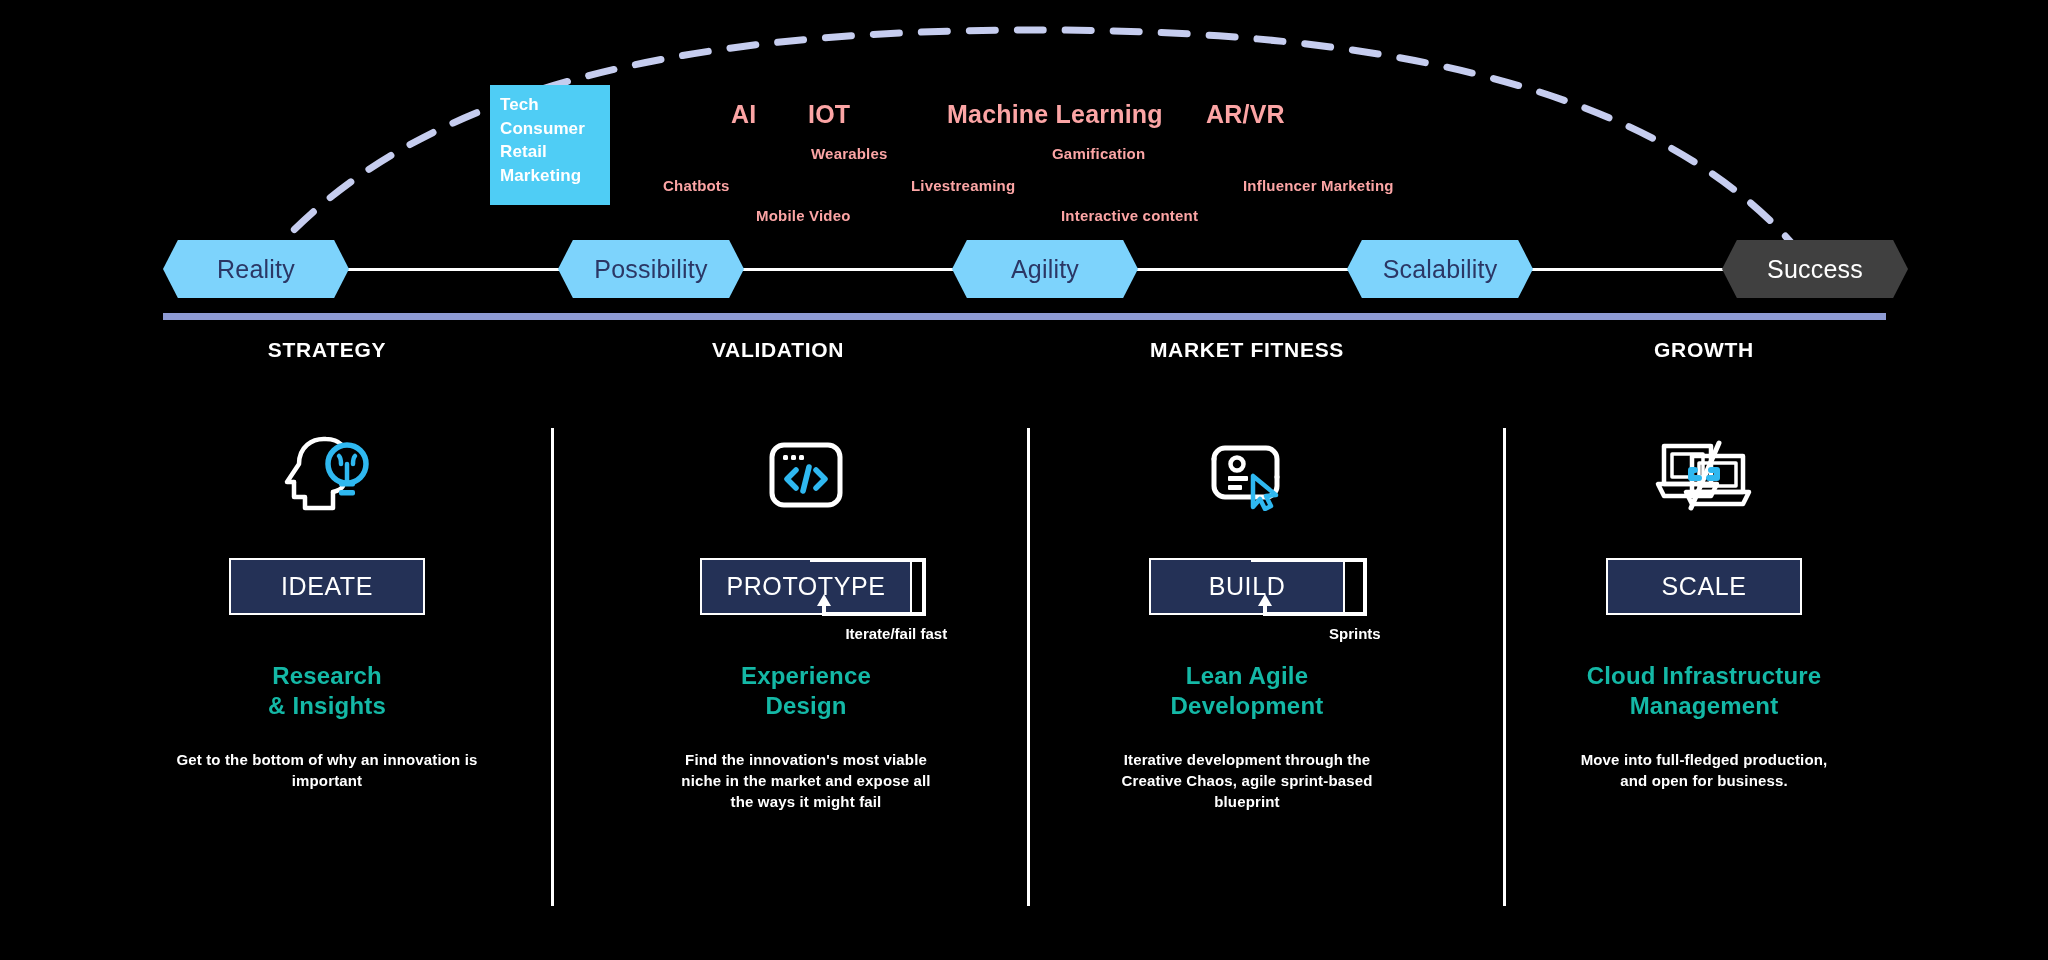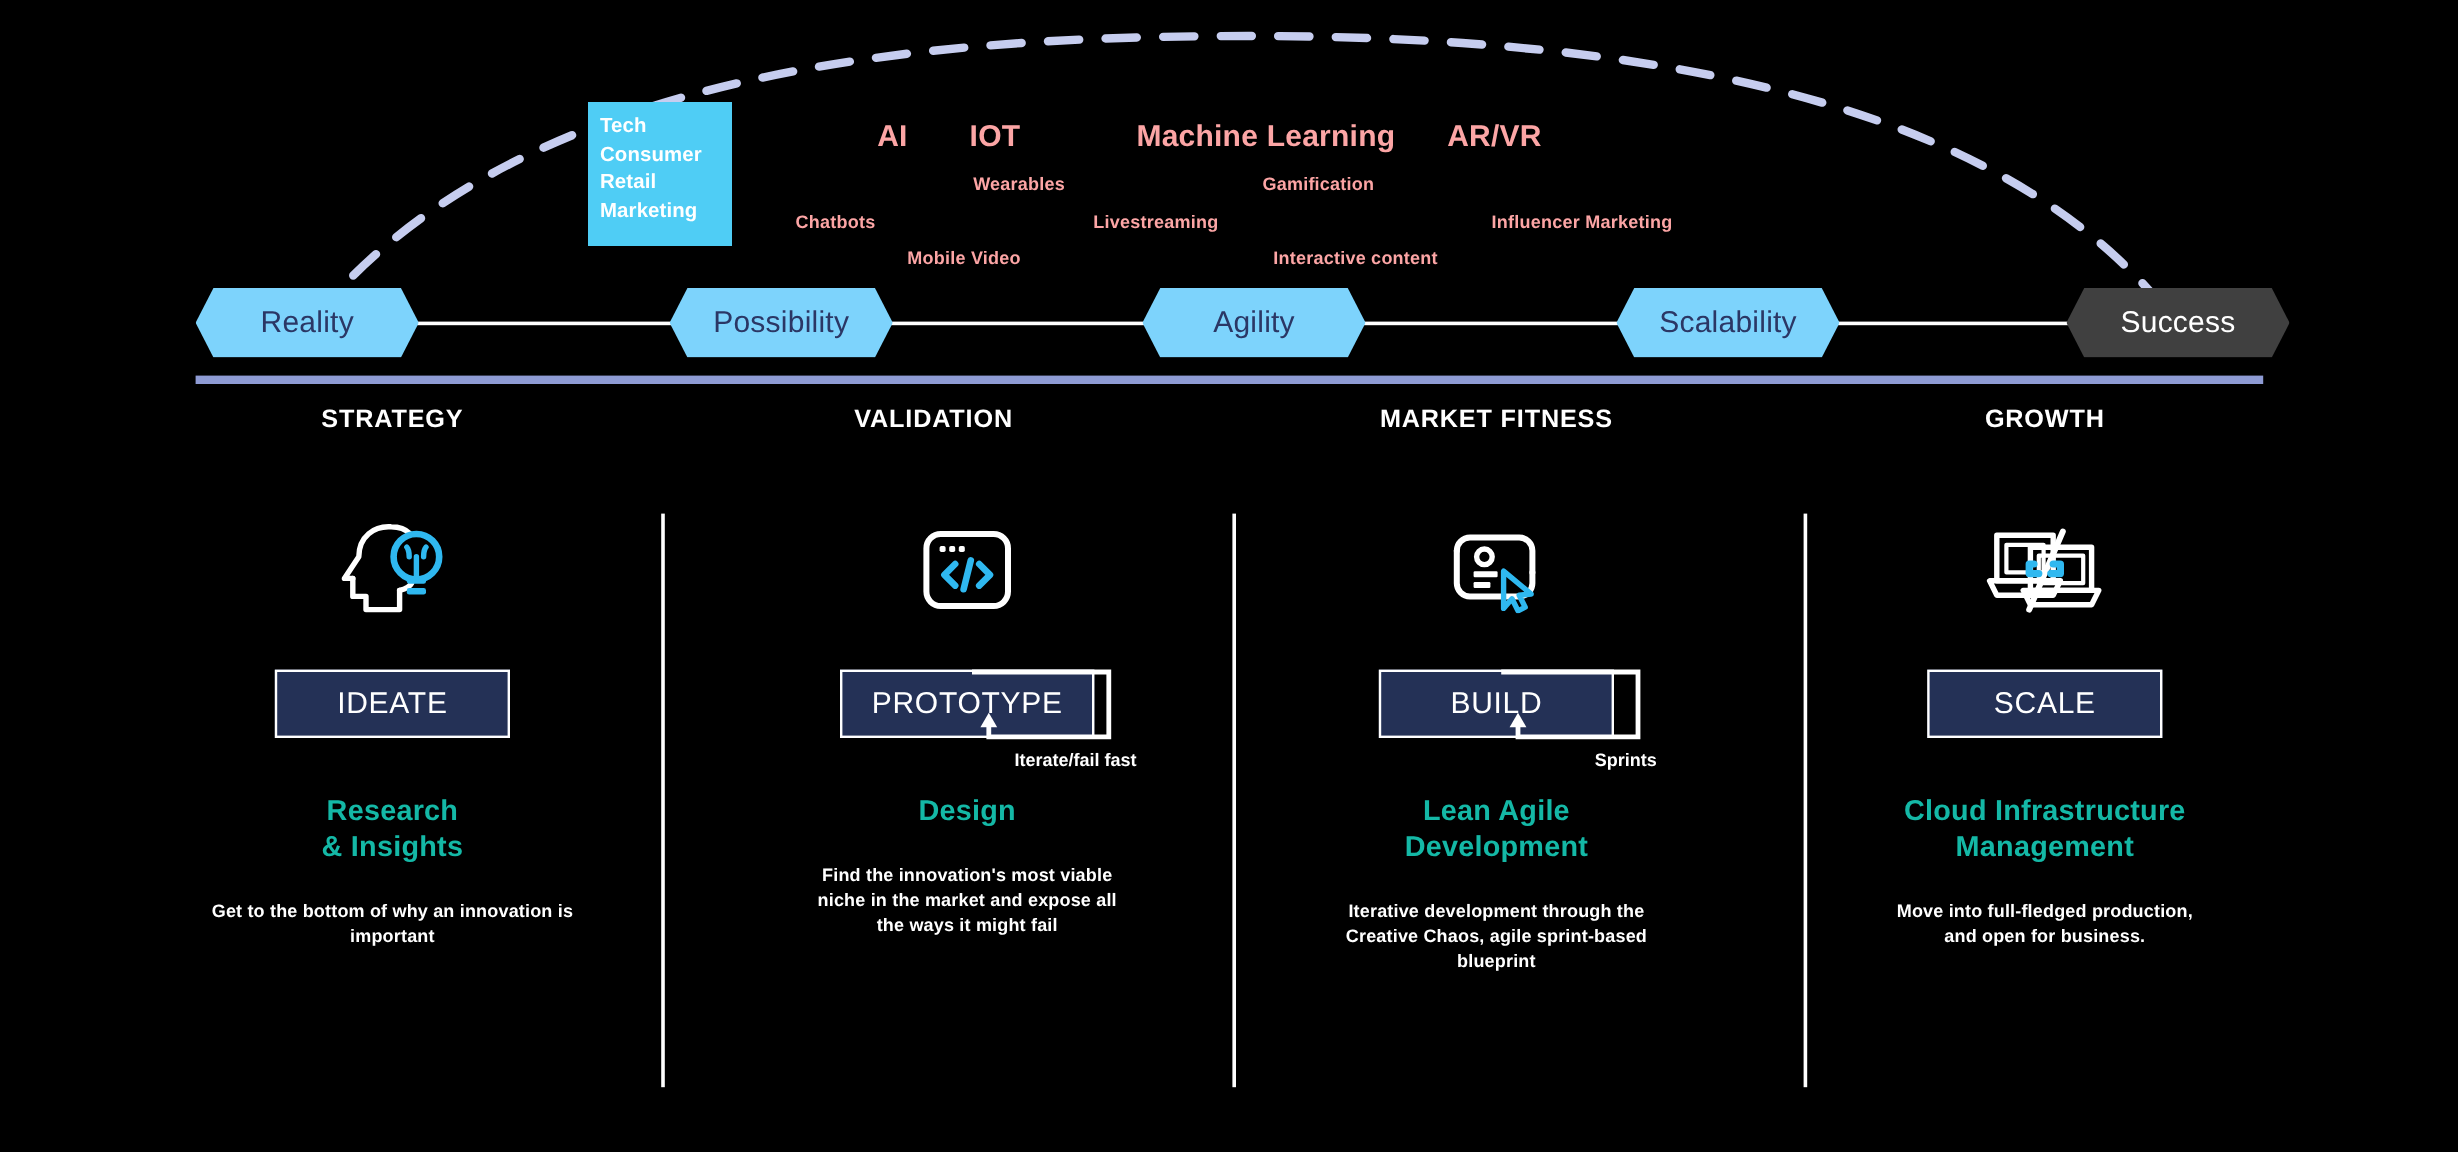--- a/index.html
+++ b/index.html
@@ -276,20 +276,21 @@
     </div>
     <div class="stage-box-row">
       <div class="stage-box">PROTOTYPE</div>
       <svg class="loop-svg" width="130" height="75" viewBox="0 0 130 75" style="left:50%;top:36px;">
         <path d="M4 4 L118 4 L118 58 L18 58 L18 44" fill="none" stroke="#ffffff" stroke-width="4"></path>
         <path d="M11 50 L18 38 L25 50 Z" fill="#ffffff"></path>
       </svg>
       <div class="loop-label" style="left:145px;top:105px;">Iterate/fail fast</div>
     </div>
     <div class="col-title">
+      <div>Experience</div>
       <div>Design</div>
     </div>
     <div class="col-desc" style="padding:0 72px;">Find the innovation's most viable niche in the market and expose all the ways it might fail</div>
   </div>
 
   <div class="col" style="left:1037px;">
     <div class="icon-wrap">
       <svg width="82" height="72" viewBox="0 0 82 72">
         <path d="M8 20 A11 11 0 0 1 19 9 L60 9 A11 11 0 0 1 71 20 L71 38" fill="none" stroke="#ffffff" stroke-width="5" stroke-linecap="round"></path>
         <path d="M71 38 L71 47 A11 11 0 0 1 60 58 L19 58 A11 11 0 0 1 8 47 L8 20" fill="none" stroke="#ffffff" stroke-width="5" stroke-linecap="round"></path>

